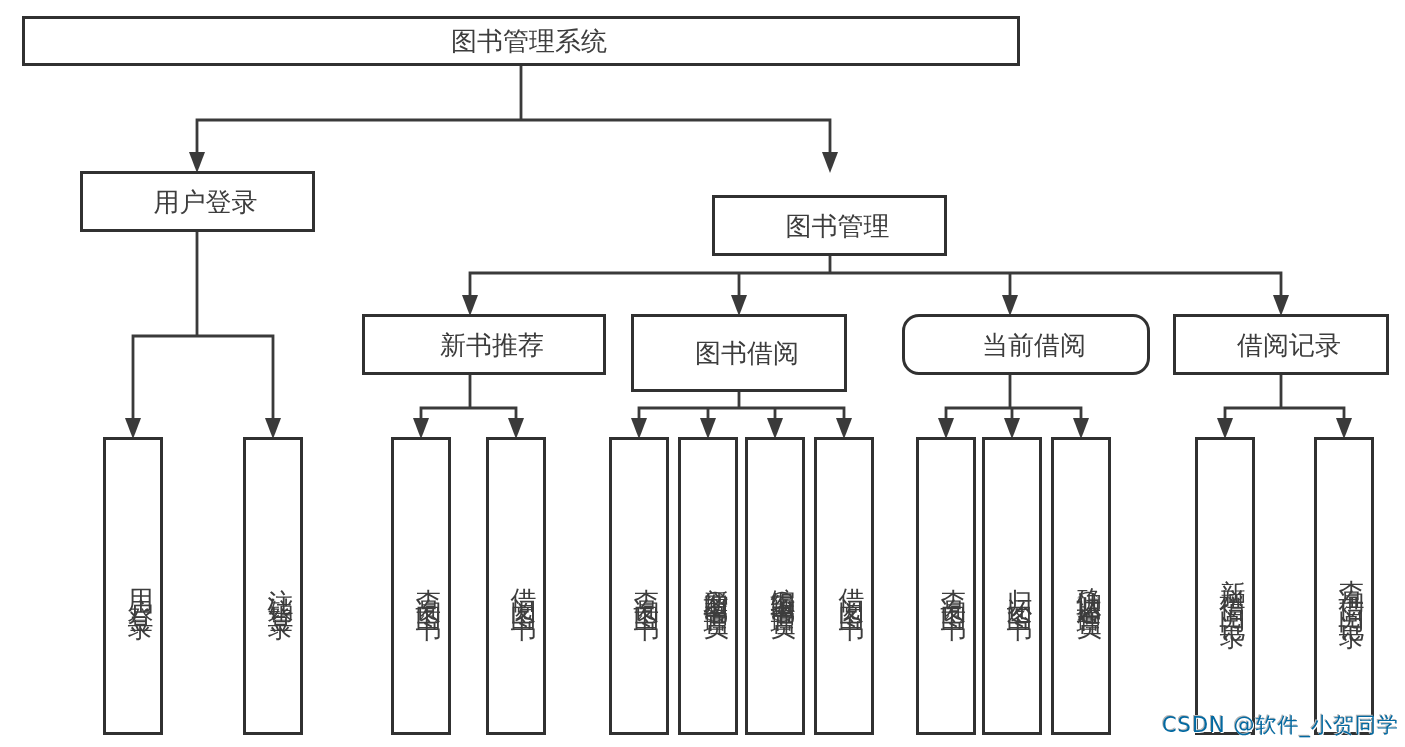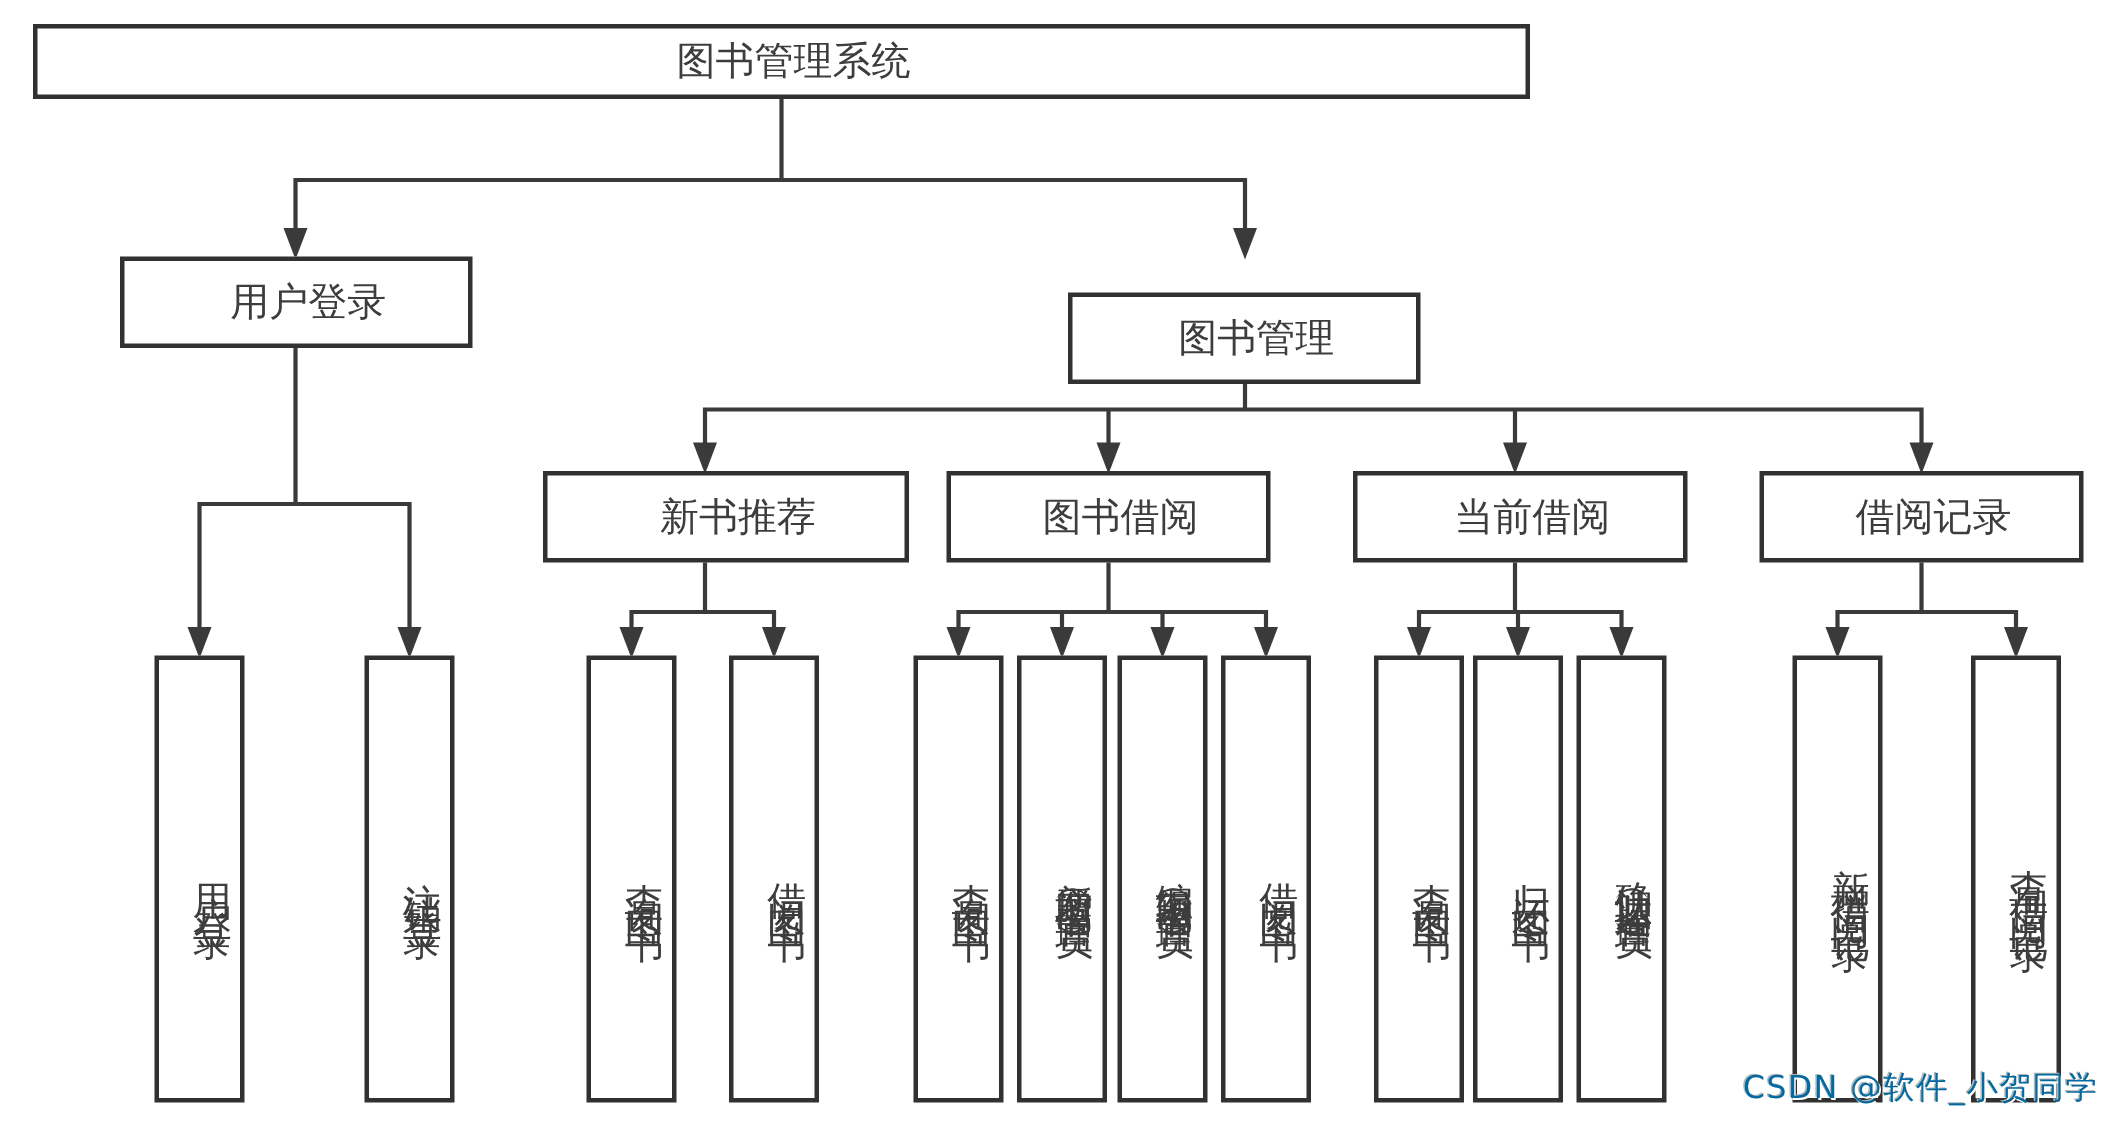--- a/index.html
+++ b/index.html
@@ -106,24 +106,24 @@
   <div class="box" style="left:80px; top:171px; width:235px; height:61px;">
     <span class="hlabel">用户登录</span>
   </div>
   <div class="box" style="left:712px; top:171px; width:235px; height:61px;margin-top:24px;">
     <span class="hlabel">图书管理</span>
   </div>
 
   <div class="box" style="left:362px; top:314px; width:244px; height:61px;">
     <span class="hlabel">新书推荐</span>
   </div>
-  <div class="box" style="left:631px; top:314px; width:216px; height:61px;">
+  <div class="box" style="left:631px; top:314px; width:216px; height:78px;">
     <span class="hlabel">图书借阅</span>
   </div>
-  <div class="box" style="left:902px; top:314px; width:223px; height:61px;">
+  <div class="box" style="left:902px; top:314px; width:248px; height:61px;border-radius:17px;">
     <span class="hlabel">当前借阅</span>
   </div>
   <div class="box" style="left:1173px; top:314px; width:216px; height:61px;">
     <span class="hlabel">借阅记录</span>
   </div>
 
   <div class="box leaf" style="left:103px; top:437px; width:60px; height:298px;">
     <span class="vtext">用户登录</span>
   </div>
   <div class="box leaf" style="left:243px; top:437px; width:60px; height:298px;">

